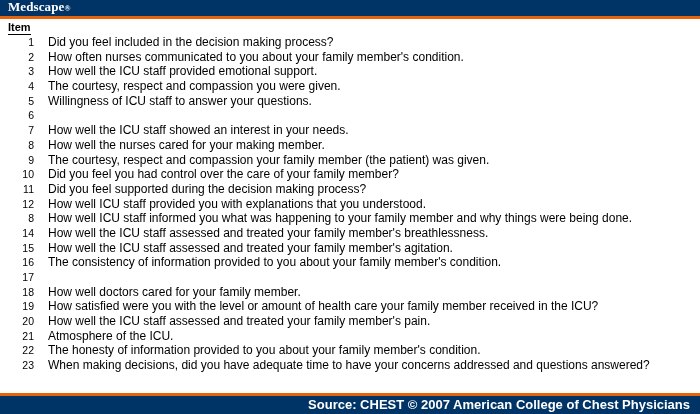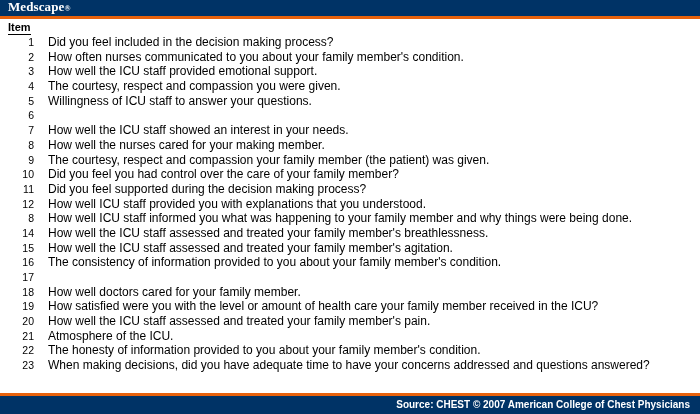--- a/index.html
+++ b/index.html
@@ -122,21 +122,21 @@
     bottom: 0;
     width: 700px;
     height: 18px;
     background: #003366;
     display: flex;
     align-items: center;
     justify-content: flex-end;
   }
   .footer-text {
     color: #ffffff;
-    font-size: 10px;
+    font-size: 13px;
     font-weight: 700;
     padding-right: 10px;
     line-height: 18px;
     white-space: nowrap;
   }
 </style>
 </head>
 <body>
 
 <div class="page">

